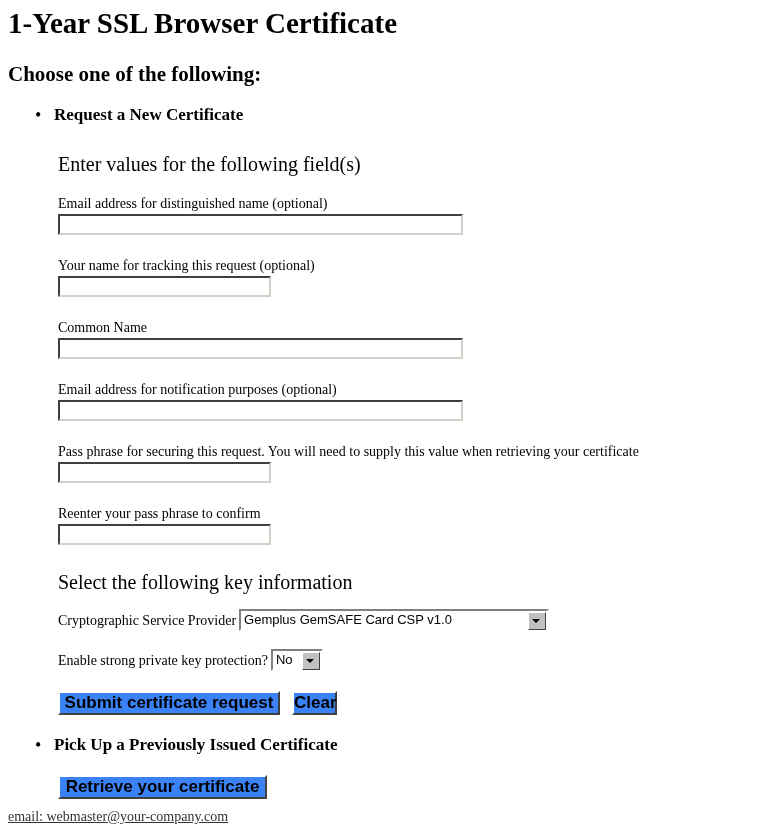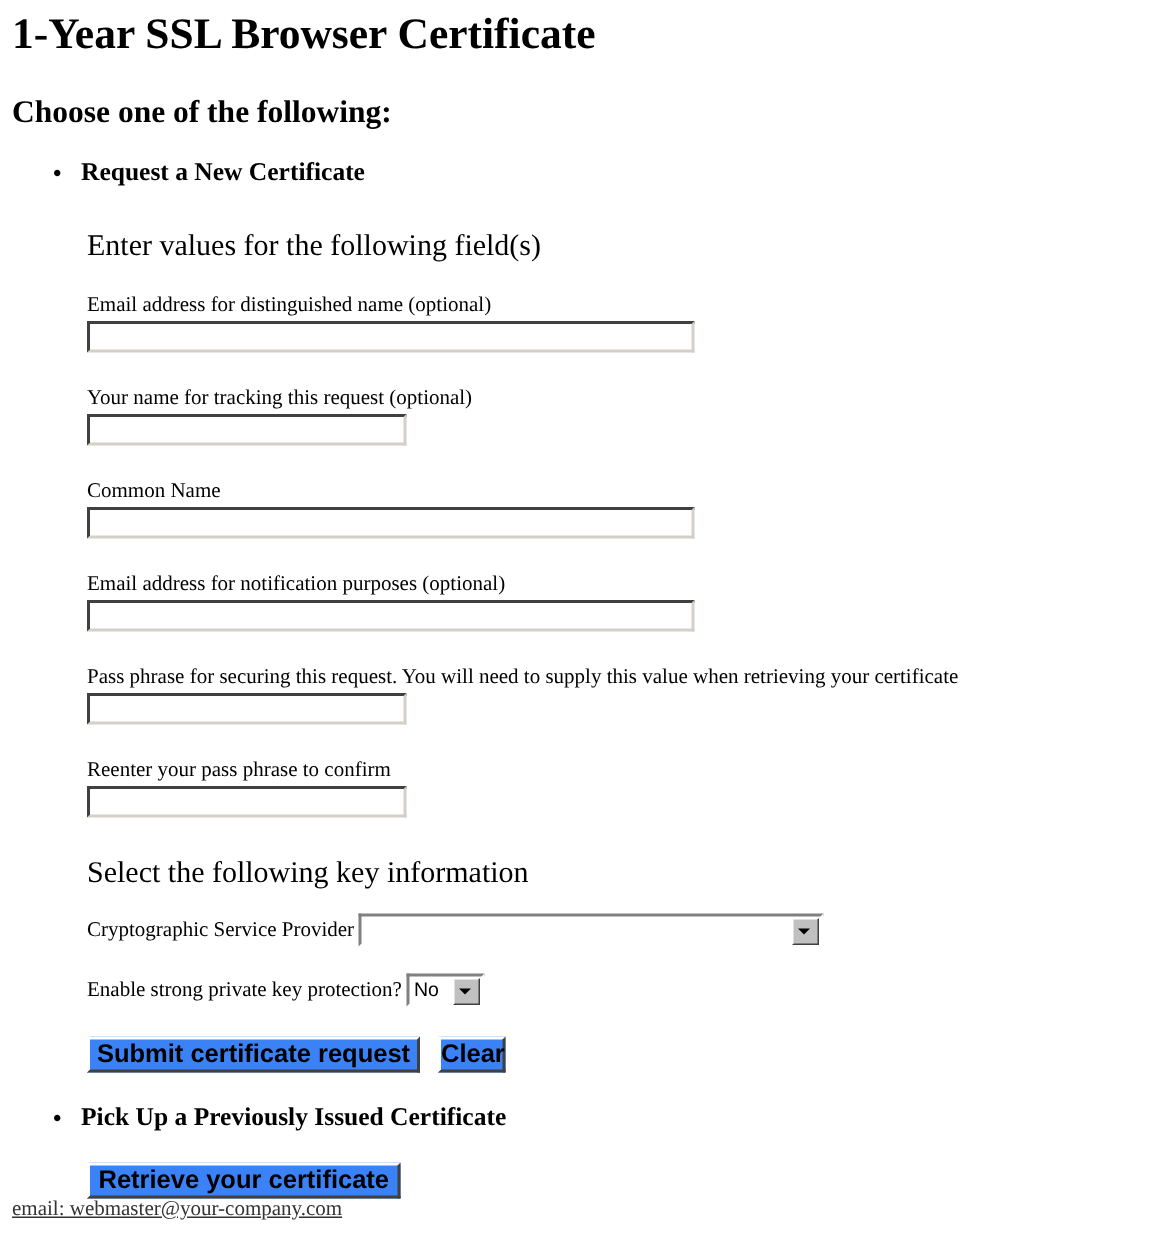--- a/index.html
+++ b/index.html
@@ -259,20 +259,21 @@
         <div class="sp-group">
           <label class="field-label">Reenter your pass phrase to confirm</label>
           <input class="text-field narrow" type="text" value="" style="">
         </div>
 
         <div class="field-note sp-keyinfo">Select the following key information</div>
 
         <div class="inline-row sp-group-sm">
           <span class="field-label">Cryptographic Service Provider</span>
           <span class="win-select csp-select">
+            <span class="select-value">Gemplus GemSAFE Card CSP v1.0</span>
             <span class="select-arrow-box"></span>
           </span>
         </div>
 
         <div class="inline-row sp-group-sm">
           <span class="field-label">Enable strong private key protection?</span>
           <span class="win-select spk-select">
             <span class="select-value">No</span>
             <span class="select-arrow-box"></span>
           </span>
@@ -290,17 +291,17 @@
       <span class="bullet-marker" style="left:27px;">•</span>
       <span class="choice-label">Pick Up a Previously Issued Certificate</span>
 
       <div class="form-body" style="margin-top:20px;">
         <button class="win-button retrieve-btn" type="button">Retrieve your certificate</button>
       </div>
     </li>
 
   </ul>
 
-  <div style="position:absolute; left:8px; bottom:10px;">
+  <div style="position:absolute; left:8px; bottom:0;">
     <a href="#" class="footer-link">email: webmaster@your-company.com</a>
   </div>
 
 </div>
 
 </body></html>

